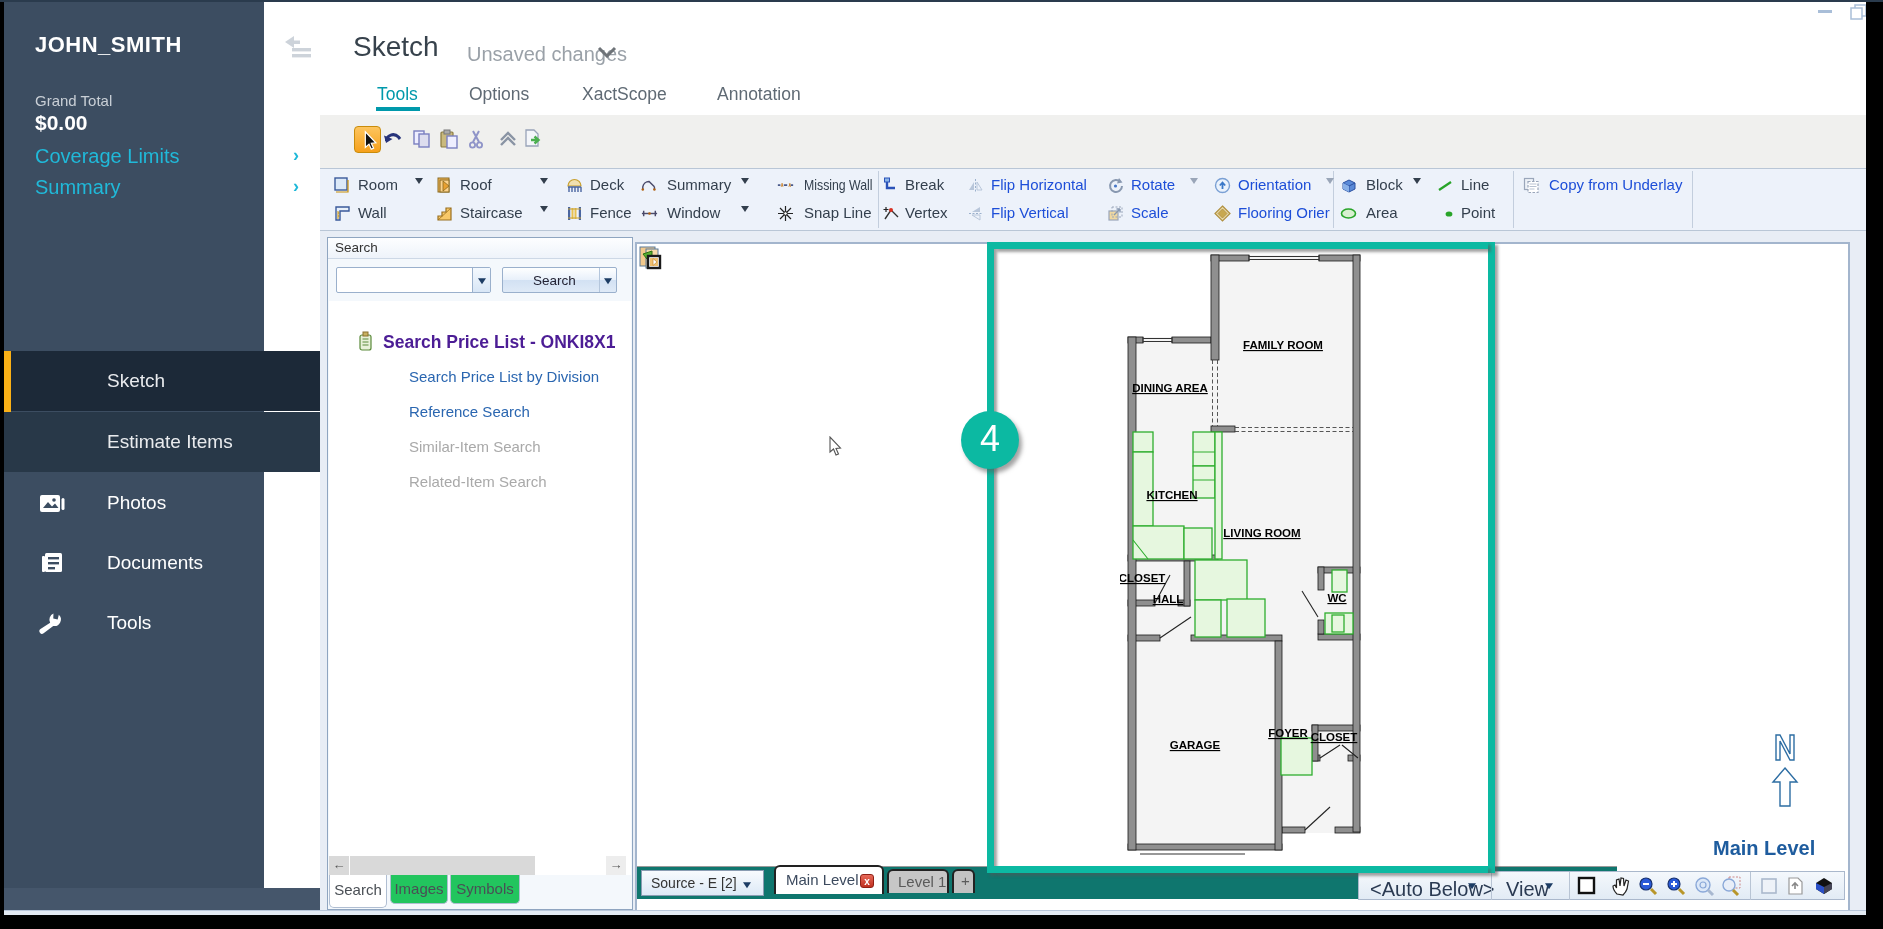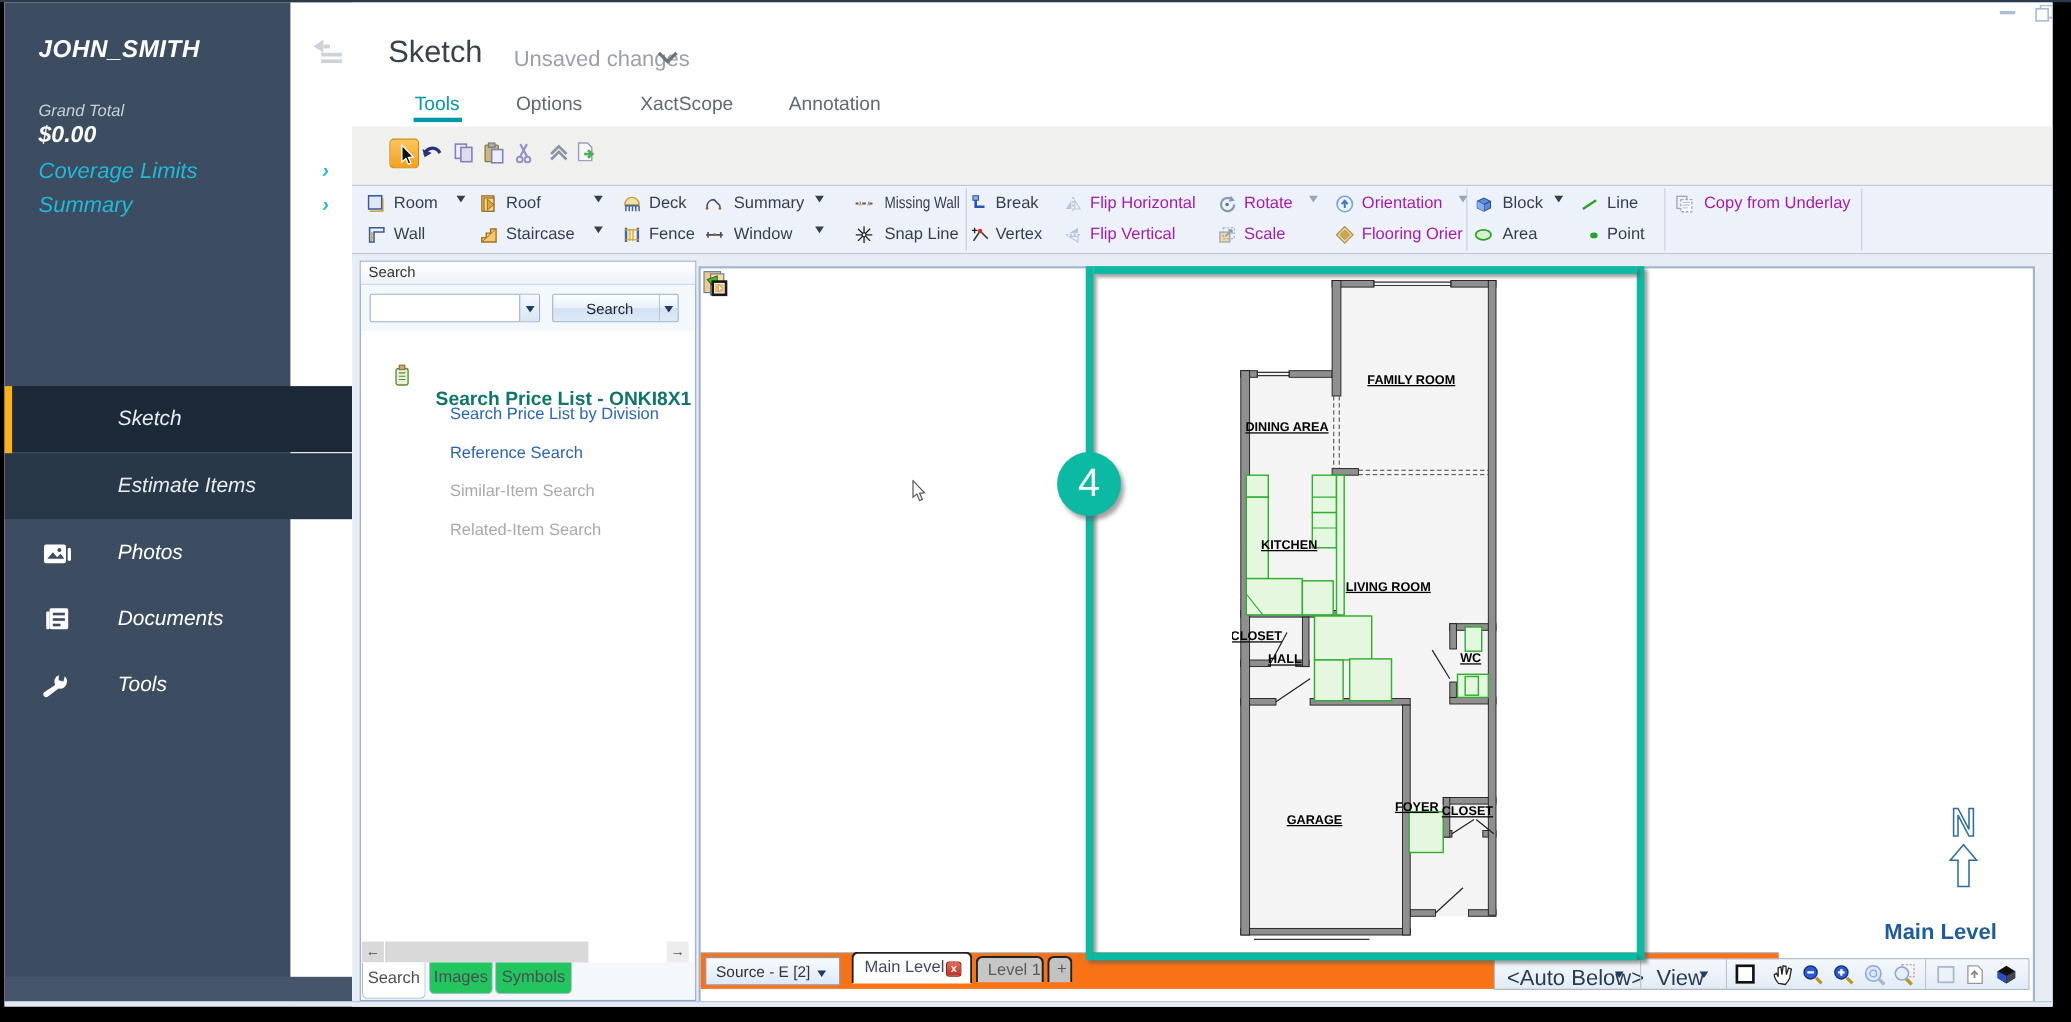--- a/index.html
+++ b/index.html
@@ -1,20 +1,20 @@
 <!DOCTYPE html>
 <html><head>
 <meta charset="utf-8">
 <style>
 * { margin:0; padding:0; box-sizing:border-box; }
 html,body { width:1883px; height:929px; background:#000; font-family:"Liberation Sans",sans-serif; overflow:hidden; }
 #app { position:absolute; left:4px; top:2px; width:1862px; height:913px; background:#fff; overflow:hidden; }
 #topstrip { position:absolute; left:0; top:0; width:1883px; height:2px; background:#2a3b4d; z-index:50;}
 
-#sidebar { position:absolute; left:0; top:0; width:260px; height:913px; background:#3c4d61; color:#fff;font-style:italic; }
+#sidebar { position:absolute; left:0; top:0; width:260px; height:913px; background:#3c4d61; color:#fff; }
 #sidebar .uname { position:absolute; left:31px; top:30px; font-size:22px; font-weight:bold; letter-spacing:0.5px; }
 #sidebar .gt1 { position:absolute; left:31px; top:90px; font-size:15px; color:#c9cfd6; }
 #sidebar .gt2 { position:absolute; left:31px; top:109px; font-size:21px; font-weight:bold; }
 .cyanrow { position:absolute; left:31px; width:264px; font-size:20px; color:#20b9d9; }
 .cyanrow .chev { position:absolute; right:0; top:0px; font-size:18px; color:#20b9d9; font-weight:bold;}
 .menurow { position:absolute; left:0; width:316px; height:60px; }
 .menurow .ic { position:absolute; left:34px; top:50%; transform:translateY(-50%); width:28px; height:28px; }
 .menurow .lbl { position:absolute; left:103px; top:50%; transform:translateY(-50%); font-size:19px; color:#fff; }
 #collapse { position:absolute; left:281px; top:34px; width:26px; height:22px; }
 #sketchbar { position:absolute; left:0px; top:349px; width:7px; height:61px; background:#fbb116; z-index:5;}
@@ -89,21 +89,21 @@
 #cursorbtn { position:absolute; left:34px; top:11px; width:27px; height:27px; background:linear-gradient(#fdc55e,#f6a01b); border:1.5px solid #c98c0a; border-radius:4px; }
 .t1ic { position:absolute; top:14px; width:20px; height:20px; }
 
 #tb2 { position:absolute; left:0px; top:166px; width:1546px; height:63px; background:#edf2fa; border-top:1px solid #b9c6d6; border-bottom:1px solid #b9c6d6; }
 .sep { position:absolute; top:2px; height:57px; width:1px; background:#c3cedd; }
 .titem { position:absolute; height:24px; font-size:15px; color:#333f4d; white-space:nowrap; }
 .titem svg { position:absolute; left:0; top:3px; width:17px; height:17px; }
 .titem .tx { position:absolute; left:24px; top:2px; }
 .darr { position:absolute; top:9px; width:0; height:0; border-left:4.5px solid transparent; border-right:4.5px solid transparent; border-top:6px solid #333f4d; }
 .darr.g { border-top-color:#9aa6b8; }
-.gray { color:#a21caf; }
+.gray { color:#1d4ed8; }
 </style>
 <div id="main">
   <div id="title">Sketch</div>
   <div id="unsaved">Unsaved changes</div>
   <svg id="titchev" viewBox="0 0 20 12">
         <path d="M2 2 L10 10 L18 2" stroke="#6e7378" stroke-width="3" fill="none"></path>
       </svg>
   <div id="windash"></div>
   <svg id="winrest" viewBox="0 0 17 16">
         <rect x="1" y="4" width="11" height="11" fill="none" stroke="#a9bed8" stroke-width="1.5"></rect>
@@ -344,21 +344,21 @@
 #spanel { position:absolute; left:7px; top:6px; width:306px; height:673px; background:#f4f8fc; border:1px solid #8fa5c0; }
 #sphead { position:absolute; left:0; top:0; width:100%; height:21px; background:linear-gradient(#fdfeff,#eef3fa); border-bottom:1px solid #cdd8e6; font-size:13.5px; color:#333; padding-left:7px; line-height:20px;}
 #spcombo { position:absolute; left:8px; top:29px; width:155px; height:26px; background:#fff; border:1px solid #9ab0cc; border-radius:2px;}
 #spcombo .dd { position:absolute; right:0; top:0; width:18px; height:24px; background:linear-gradient(#f4f9fe,#d8e6f6); border-left:1px solid #9ab0cc; }
 .dtri { position:absolute; left:50%; top:50%; transform:translate(-50%,-30%); width:0; height:0; border-left:4.5px solid transparent; border-right:4.5px solid transparent; border-top:6px solid #1c3c64; }
 #spbtn { position:absolute; left:174px; top:29px; width:115px; height:26px; background:linear-gradient(#feffff,#e8f0fa 49%,#d2e1f3 50%,#dfeaf7); border:1px solid #9ab0cc; border-radius:2px; font-size:13.5px; color:#223; }
 #spbtn .t { position:absolute; left:30px; top:5px; }
 #spbtn .dd { position:absolute; right:0; top:0; width:17px; height:24px; border-left:1px solid #b4c6dc; }
 #splist { position:absolute; left:1px; top:63px; width:302px; height:555px; background:#fff; overflow:hidden; }
 #sptree-ic { position:absolute; left:29px; top:30px; width:15px; height:20px; }
-#sptitle { position:absolute; left:67px; top:31px; font-size:17.5px; font-weight:bold; color:#0f766e; white-space:nowrap;margin-top:20px; }
+#sptitle { position:absolute; left:54px; top:31px; font-size:17.5px; font-weight:bold; color:#4c1d95; white-space:nowrap; }
 .splink { position:absolute; left:80px; font-size:15px; color:#2a66b0; white-space:nowrap; }
 .spgray { color:#a9a9a9; }
 #sphscroll { position:absolute; left:1px; top:618px; width:302px; height:19px; background:#fff; }
 #sphscroll .btn { position:absolute; top:0; width:20px; height:19px; background:#d9d9d9; color:#555; font-size:13px; text-align:center; line-height:18px;}
 #sphscroll .thumb { position:absolute; left:21px; top:0; width:185px; height:19px; background:#d9d9d9; }
 #sptabs { position:absolute; left:0px; top:637px; width:306px; height:36px; }
 .sptab { position:absolute; top:0; height:29px; border:1px solid #b0bed2; border-top:none; border-radius:0 0 5px 5px; background:#22c55e; font-size:15px; color:#4a4f55; text-align:center; }
 .sptab.act { background:#fff; height:33px; z-index:2; }
 </style>
 <div id="content">
@@ -402,21 +402,21 @@
 
 #canvas { position:absolute; left:315px; top:11px; width:1215px; height:670px; border:2px solid #a3b5cd; background:#fff; }
 #underlay-ic { position:absolute; left:2px; top:2px; width:26px; height:28px; }
 #cvcursor { position:absolute; left:191px; top:192px; width:14px; height:22px; }
 .cbar { position:absolute; background:#0cb9a2; box-shadow:3px 3px 3px rgba(85,85,85,0.55); z-index:6; }
 #callnum { position:absolute; left:324px; top:167px; width:58px; height:58px; border-radius:50%; background:#0cb9a2; box-shadow:3px 4px 4px rgba(85,85,85,0.55); z-index:7; }
 #callnum span { position:absolute; left:50%; top:50%; transform:translate(-50%,-52%); color:#fff; font-size:36px; }
 #plan { position:absolute; left:483px; top:1px; width:250px; height:620px; }
 #compass { position:absolute; left:1133px; top:488px; width:30px; height:78px; }
 #mainlevel { position:absolute; left:1076px; top:593px; font-size:20px; font-weight:bold; color:#1e5c9e; }
-#levelbar { position:absolute; left:0px; top:622px; width:980px; height:33px; background:#f97316; border-top:1px solid #9a9a9a;}
+#levelbar { position:absolute; left:0px; top:622px; width:980px; height:33px; background:#0f766e; border-top:1px solid #9a9a9a;}
 #srcbtn { position:absolute; left:4px; top:3px; width:123px; height:26px; background:linear-gradient(#f8fbfe,#dde9f6); border:1px solid #8a9cb2; font-size:14px; color:#333; }
 #srcbtn .t { position:absolute; left:9px; top:4px; }
 #srcbtn .dtri { left:auto; right:8px; top:13px; }
 .lvltab { position:absolute; font-size:15px; color:#5a5a5a; border:2px solid #222; border-bottom:none; border-radius:6px 6px 0 0; white-space:nowrap; }
 #tabmain { left:137px; top:-2px; width:110px; height:29px; background:#fff; color:#3c4a5e; }
 #tabmain .t { position:absolute; left:10px; top:4px; }
 #tabmain .x { position:absolute; right:8px; top:7px; width:14px; height:14px; background:linear-gradient(#e86a5a,#c03020); border:1px solid #902015; border-radius:3px; color:#fff; font-size:10px; font-weight:bold; text-align:center; line-height:13px; }
 #tablvl1 { left:250px; top:2px; width:62px; height:24px; background:#c6c6c6; }
 #tablvl1 .t { position:absolute; left:9px; top:2px; }
 #tabplus { left:315px; top:2px; width:23px; height:24px; background:#c2c2c2; }

